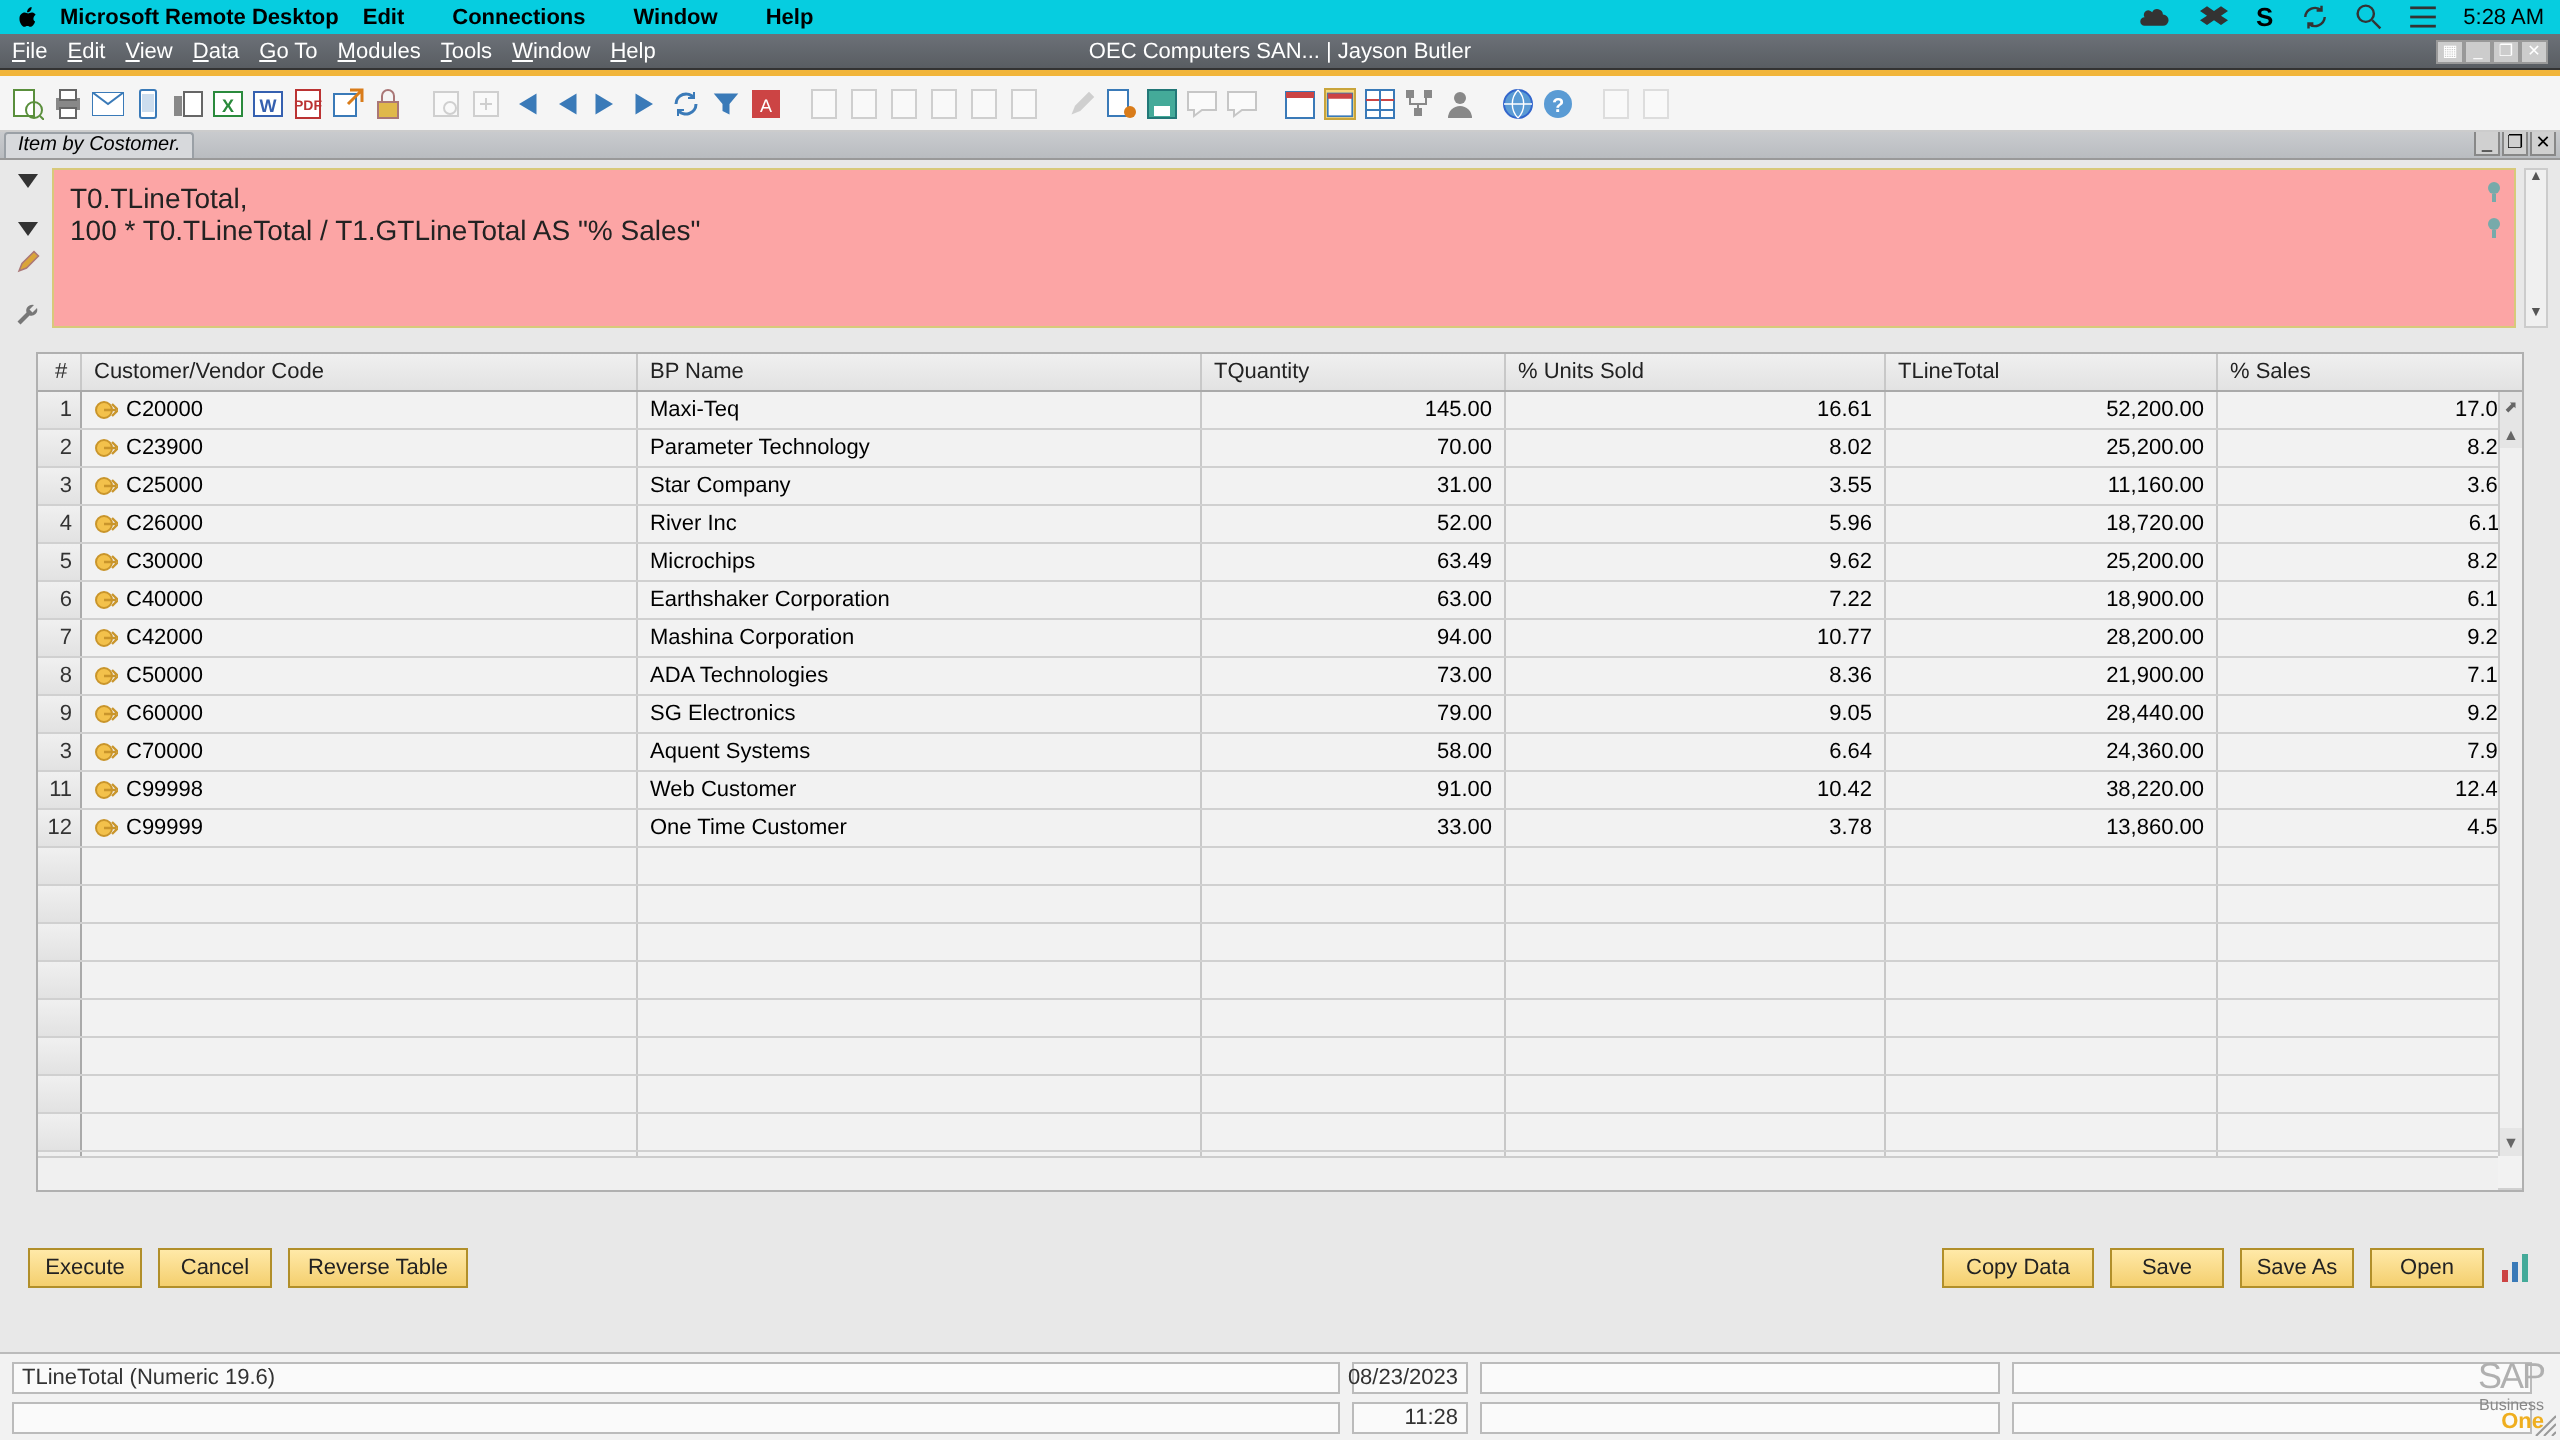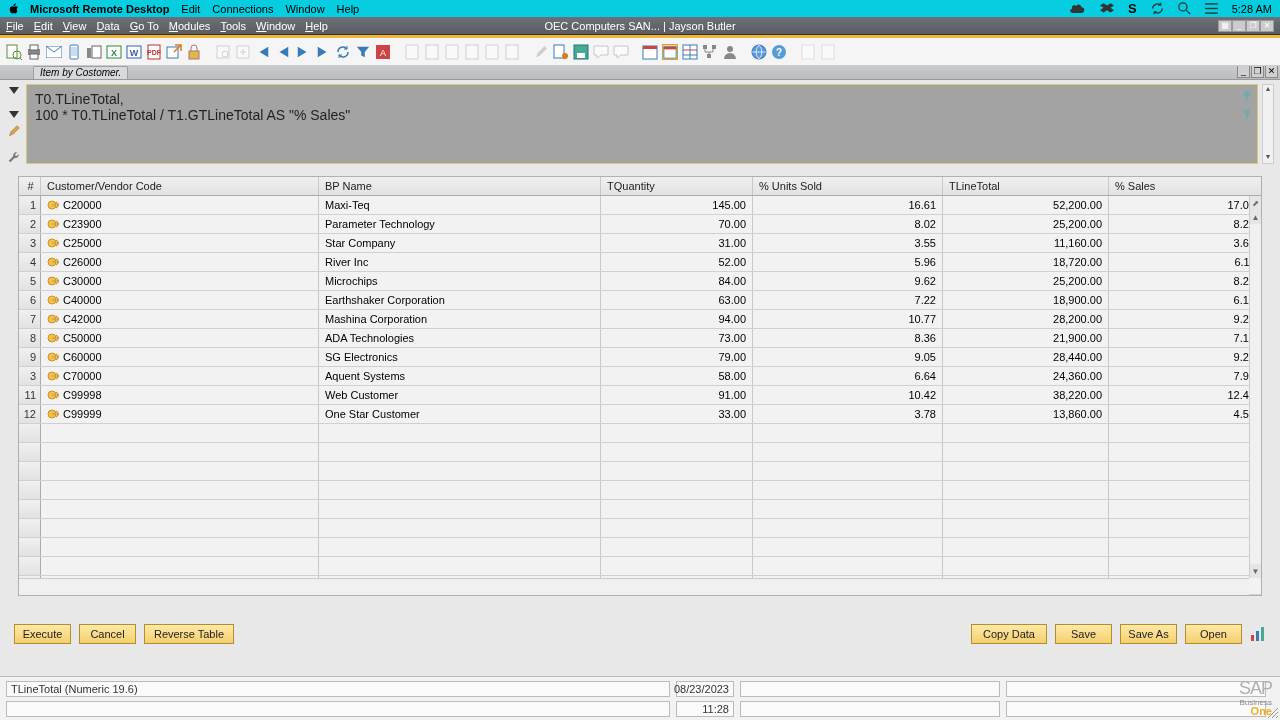--- a/index.html
+++ b/index.html
@@ -1,47 +1,47 @@
 <!DOCTYPE html>
 <html><head>
 <meta charset="utf-8">
 <style>
   * { margin:0; padding:0; box-sizing:border-box; }
   html,body { width:1280px; height:720px; font-family:Tahoma,Arial,sans-serif; font-size:11px; background:#e8e8e8; overflow:hidden; }
   
   .mac-bar { height:17px; background:#06cde0; display:flex; align-items:center; padding:0 8px; color:#000; font-size:11px; font-weight:600; }
   .mac-bar .app { margin-right:12px; font-weight:bold; }
-  .mac-bar .mitem { margin-right:12px; font-weight:400; }
+  .mac-bar .mitem { margin-right:24px; font-weight:700; }
   .mac-bar .right { margin-left:auto; display:flex; gap:14px; align-items:center; }
   .mac-bar .right span { font-weight:400; }
   .mac-bar svg { display:block; }
   
   .app-menu { height:18px; background:linear-gradient(#6c7178,#595d62); color:#fff; display:flex; align-items:center; padding:0 6px; font-size:11px; border-bottom:1px solid #333; position:relative;}
   .app-menu .mitem { margin-right:10px; cursor:default; }
   .app-menu .mitem u { text-decoration:underline; }
   .app-menu .title { position:absolute; left:50%; transform:translateX(-50%); font-weight:normal; color:#fff;}
   .app-menu .winbtns { margin-left:auto; display:flex; gap:0; }
   .app-menu .winbtns div { width:14px; height:12px; border:1px solid #999; background:#ccc; font-size:8px; text-align:center; line-height:10px;}
   
   .gold-bar { height:3px; background:#f1b53b; }
   
   .toolbar { height:28px; background:#f5f5f5; border-bottom:1px solid #ccc; display:flex; align-items:center; padding:0 6px; gap:4px; }
   .tb-ico { width:16px; height:16px; display:flex; align-items:center; justify-content:center; cursor:pointer; }
   .tb-sep { width:1px; height:20px; background:transparent; margin:0 2px;}
   .tb-group { display:flex; gap:4px; align-items:center;}
   
   .tab-strip { height:14px; background:linear-gradient(#c9cbce,#b9bcc0); border-bottom:1px solid #999; display:flex; align-items:center; padding-left:2px; font-size:10px; position:relative;}
-  .tab-strip .tab { background:#d7d9dc; border:1px solid #9aa0a6; border-bottom:none; padding:0 6px; height:13px; line-height:12px; border-radius:2px 2px 0 0; font-style:italic;margin-left:31px;}
+  .tab-strip .tab { background:#d7d9dc; border:1px solid #9aa0a6; border-bottom:none; padding:0 6px; height:13px; line-height:12px; border-radius:2px 2px 0 0; font-style:italic;}
   .tab-strip .tbtns { position:absolute; right:2px; top:0; display:flex;}
   .tab-strip .tbtns div{ width:13px; height:12px; border:1px solid #888; background:#d0d0d0; font-size:9px; text-align:center; line-height:10px; margin-left:1px; border-top:none;}
   
   .query-wrap { display:flex; padding:4px 6px; gap:4px; }
   .query-icons { width:16px; display:flex; flex-direction:column; gap:2px; align-items:center;}
   .query-icons .qi { width:14px; height:14px; display:flex; align-items:center; justify-content:center; cursor:pointer;}
-  .query-box { flex:1; background:#a3a3a3; border:1px solid #d8c97a; padding:6px 8px; font-family:Tahoma,Arial,sans-serif; font-size:14px; color:#222; min-height:48px; position:relative;}
+  .query-box { flex:1; background:#fca5a5; border:1px solid #d8c97a; padding:6px 8px; font-family:Tahoma,Arial,sans-serif; font-size:14px; color:#222; min-height:48px; position:relative;}
   .query-box .mic { position:absolute; right:4px; top:4px; width:12px; height:12px;}
   .query-box .mic2 { position:absolute; right:4px; top:22px; width:12px; height:12px;}
   .qr-scroll-outer { width:12px; background:#f0f0f0; border:1px solid #ccc; position:relative;}
   .qr-scroll-outer .up,.qr-scroll-outer .dn{ position:absolute; left:0; right:0; height:10px; text-align:center; font-size:7px; color:#555;}
   .qr-scroll-outer .up{top:0;} .qr-scroll-outer .dn{bottom:0;}
   
   .table-wrap { margin:8px 18px 0 18px; border:1px solid #b0b0b0; background:#f2f2f2; height:420px; display:flex; flex-direction:column; position:relative;}
   .thead { display:flex; height:19px; background:linear-gradient(#f0f0f0,#e2e2e2); border-bottom:1px solid #aaa; font-weight:400; color:#222;}
   .th,.td { border-right:1px solid #c8c8c8; padding:0 6px; display:flex; align-items:center; overflow:hidden; }
   .th { cursor:default; }
@@ -496,21 +496,21 @@
         <div class="td c-line">18,720.00</div>
         <div class="td c-sale">6.11</div>
       </div>
       <div class="trow">
         <div class="td c-idx">5</div>
         <div class="td c-code"><span class="drill"><svg width="12" height="12" viewBox="0 0 12 12">
               <circle cx="5" cy="6" r="4" fill="#f3c14b" stroke="#c9952b"></circle>
               <path d="M5 6h6M9 3l3 3-3 3" fill="none" stroke="#c9952b" stroke-width="1.2"></path>
             </svg></span>C30000</div>
         <div class="td c-name">Microchips</div>
-        <div class="td c-qty">84.00</div>
+        <div class="td c-qty">63.49</div>
         <div class="td c-unit">9.62</div>
         <div class="td c-line">25,200.00</div>
         <div class="td c-sale">8.23</div>
       </div>
       <div class="trow">
         <div class="td c-idx">6</div>
         <div class="td c-code"><span class="drill"><svg width="12" height="12" viewBox="0 0 12 12">
               <circle cx="5" cy="6" r="4" fill="#f3c14b" stroke="#c9952b"></circle>
               <path d="M5 6h6M9 3l3 3-3 3" fill="none" stroke="#c9952b" stroke-width="1.2"></path>
             </svg></span>C40000</div>
@@ -579,21 +579,21 @@
         <div class="td c-unit">10.42</div>
         <div class="td c-line">38,220.00</div>
         <div class="td c-sale">12.48</div>
       </div>
       <div class="trow">
         <div class="td c-idx">12</div>
         <div class="td c-code"><span class="drill"><svg width="12" height="12" viewBox="0 0 12 12">
               <circle cx="5" cy="6" r="4" fill="#f3c14b" stroke="#c9952b"></circle>
               <path d="M5 6h6M9 3l3 3-3 3" fill="none" stroke="#c9952b" stroke-width="1.2"></path>
             </svg></span>C99999</div>
-        <div class="td c-name">One Star Customer</div>
+        <div class="td c-name">One Time Customer</div>
         <div class="td c-qty">33.00</div>
         <div class="td c-unit">3.78</div>
         <div class="td c-line">13,860.00</div>
         <div class="td c-sale">4.52</div>
       </div>
       <div class="trow">
         <div class="td c-idx"></div>
         <div class="td c-code"></div>
         <div class="td c-name"></div>
         <div class="td c-qty"></div>

